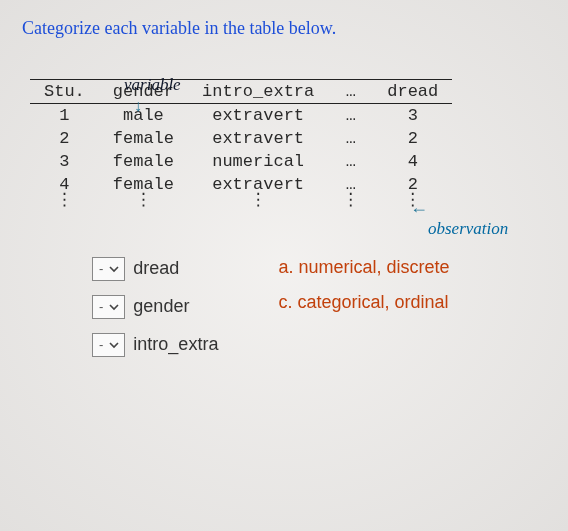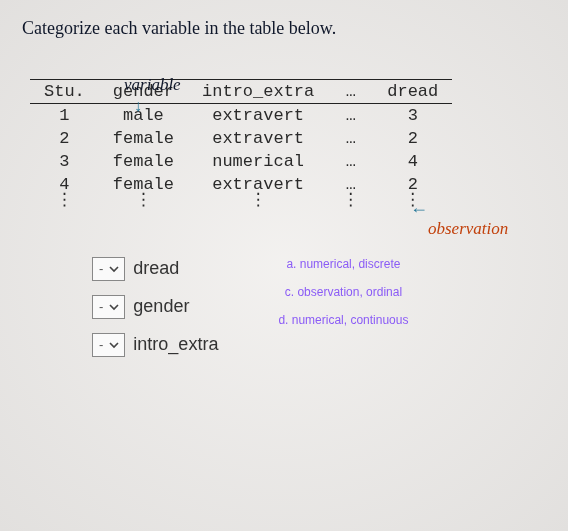--- a/index.html
+++ b/index.html
@@ -7,21 +7,21 @@
     body {
       font-family: Georgia, 'Times New Roman', serif;
       background: #f0eeec;
       color: #2a2a2a;
       padding: 18px 22px;
       position: relative;
       background-image: radial-gradient(ellipse at 50% 50%, rgba(255,255,255,0.18), rgba(0,0,0,0.06));
     }
     .prompt {
       font-size: 18px;
-      color: #0f172a;
+      color: #1d4ed8;
       margin-bottom: 18px;
     }
     .table-wrap {
       position: relative;
       margin-left: 8px;
     }
     .variable-label {
       color: #0f172a;
       font-style: italic;
       font-size: 17px;
@@ -60,21 +60,21 @@
       position: absolute;
       left: 380px;
       top: 118px;
       color: #2a7a9a;
       font-size: 18px;
     }
     .obs-label {
       position: absolute;
       left: 398px;
       top: 140px;
-      color: #c2410c;
+      color: #0369a1;
       font-style: italic;
       font-size: 17px;
     }
     .bottom {
       margin-top: 50px;
       display: flex;
       gap: 60px;
       padding-left: 70px;
     }
     .selects { display: flex; flex-direction: column; gap: 14px; }
@@ -95,23 +95,22 @@
     .dropdown .dash { color: #555; }
     .dropdown svg { display: block; }
     .sel-label {
       font-family: 'Trebuchet MS', Arial, sans-serif;
       font-size: 18px;
       color: #333;
     }
     .answers { display: flex; flex-direction: column; gap: 14px; }
     .ans-row {
       font-family: 'Trebuchet MS', Arial, sans-serif;
-      font-size: 12px;
-      color: #8b5cf6;
-      text-align: center;
+      font-size: 18px;
+      color: #c2410c;
     }
   </style>
 </head>
 <body>
 
 <div class="prompt">Categorize each variable in the table below.</div>
 
 <div class="table-wrap">
   <div class="variable-label">variable</div>
   <div class="arrow-down">↓</div>
@@ -195,16 +194,15 @@
         <svg width="12" height="12" viewBox="0 0 12 12">
             <path d="M2 4 L6 8 L10 4" fill="none" stroke="#444" stroke-width="1.6"></path>
           </svg>
       </div>
       <span class="sel-label">intro_extra</span>
     </div>
   </div>
 
   <div class="answers">
     <div class="ans-row">a. numerical, discrete</div>
-    <div class="ans-row">c. observation, ordinal</div>
-    <div class="ans-row">d. numerical, continuous</div>
+    <div class="ans-row">c. categorical, ordinal</div>
   </div>
 </div>
 
 </body></html>

